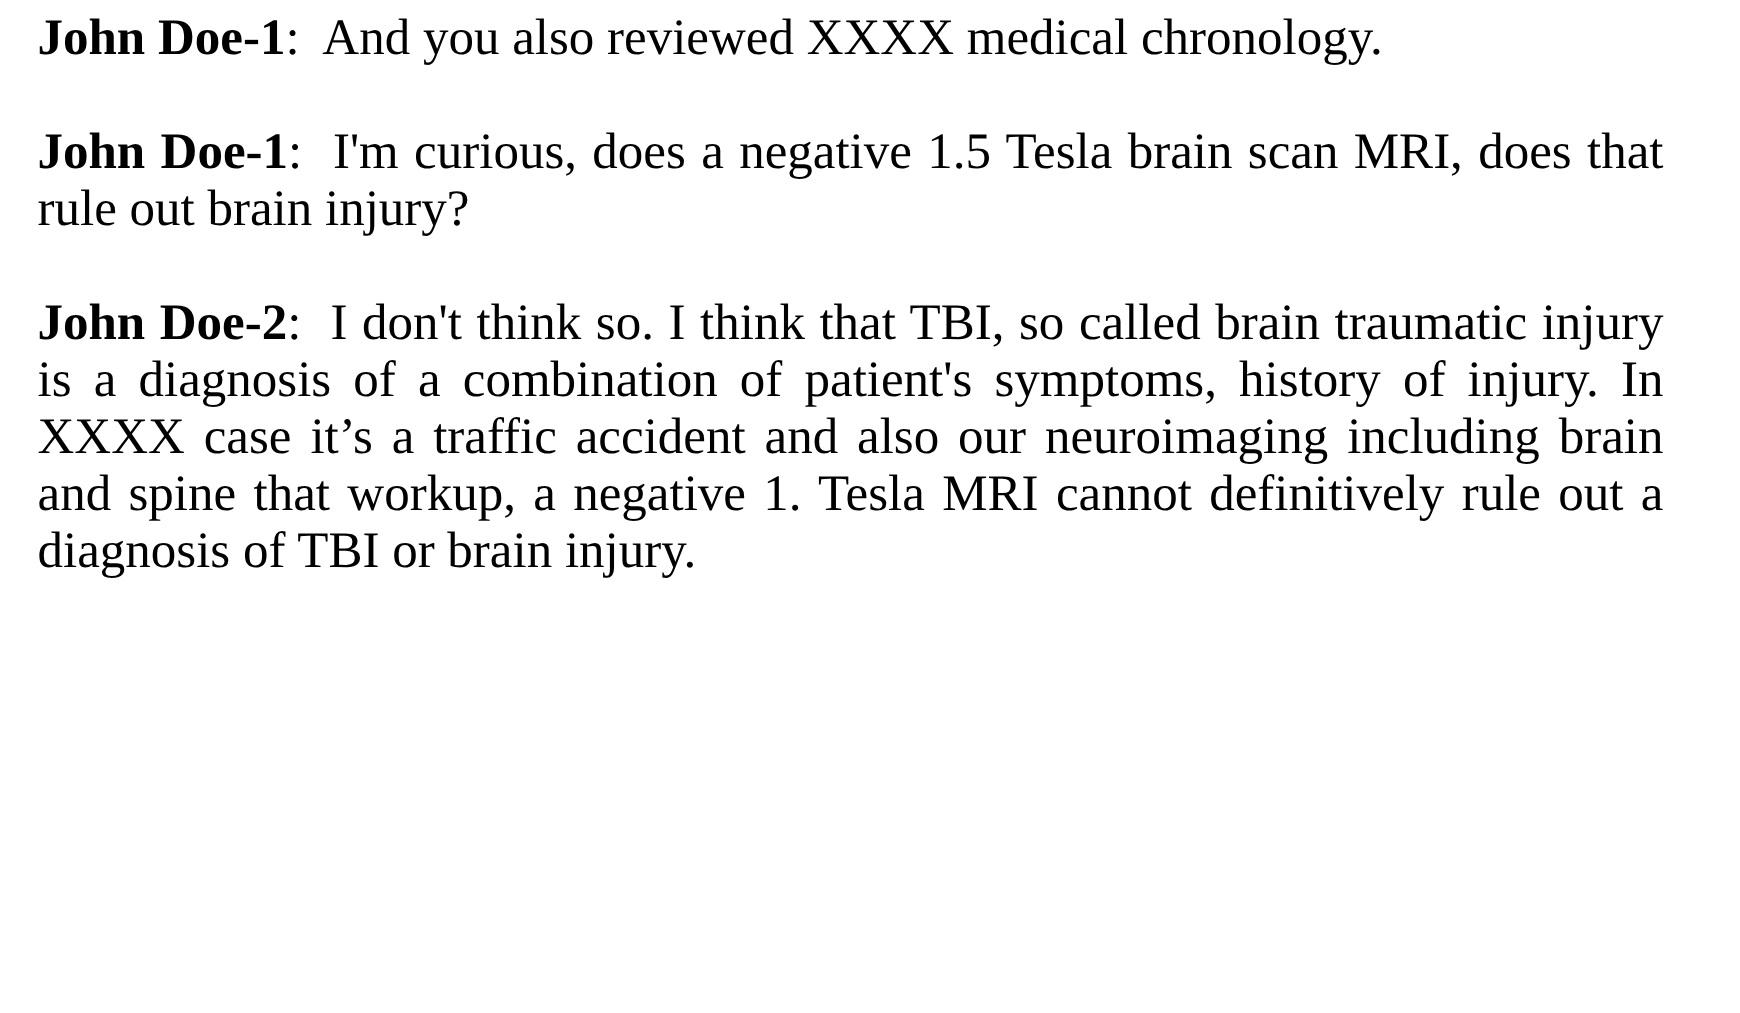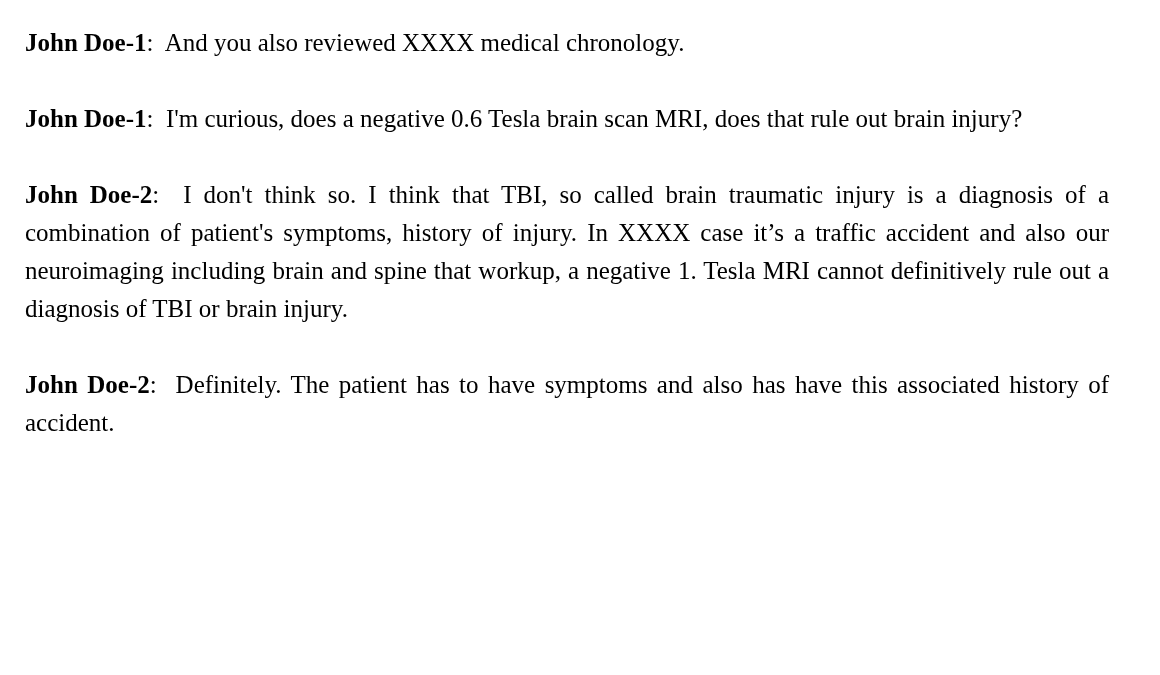--- a/index.html
+++ b/index.html
@@ -9,45 +9,42 @@
     }
     body {
       width: 1160px;
       height: 675px;
       overflow: hidden;
       position: relative;
     }
     .doc {
       position: absolute;
       left: 25px;
-      top: 24px;
+      top: 7px;
       width: 1084px;
       font-family: "Liberation Serif", "DejaVu Serif", serif;
-      font-size: 25px;
+      font-size: 34px;
       line-height: 38px;
       color: #000000;
     }
     .para {
       margin: 0 0 38px 0;
       text-align: justify;
       text-align-last: left;
     }
     .speaker {
       font-weight: bold;
     }
   </style>
 </head>
 <body>
 
 <div class="doc">
   <p class="para">
     <span class="speaker">John Doe-1</span><span style="white-space:pre;">:  </span><span>And you also reviewed XXXX medical chronology.</span>
   </p>
   <p class="para">
-    <span class="speaker">John Doe-1</span><span style="white-space:pre;">:  </span><span>I'm curious, does a negative 0.6 Tesla brain scan MRI, does that rule out brain injury?</span>
+    <span class="speaker">John Doe-1</span><span style="white-space:pre;">:  </span><span>I'm curious, does a negative 1.5 Tesla brain scan MRI, does that rule out brain injury?</span>
   </p>
   <p class="para">
     <span class="speaker">John Doe-2</span><span style="white-space:pre;">:  </span><span>I don't think so. I think that TBI, so called brain traumatic injury is a diagnosis of a combination of patient's symptoms, history of injury. In XXXX case it’s a traffic accident and also our neuroimaging including brain and spine that workup, a negative 1. Tesla MRI cannot definitively rule out a diagnosis of TBI or brain injury.</span>
   </p>
-  <p class="para">
-    <span class="speaker">John Doe-2</span><span style="white-space:pre;">:  </span><span>Definitely. The patient has to have symptoms and also has have this associated history of accident.</span>
-  </p>
 </div>
 
 </body></html>

